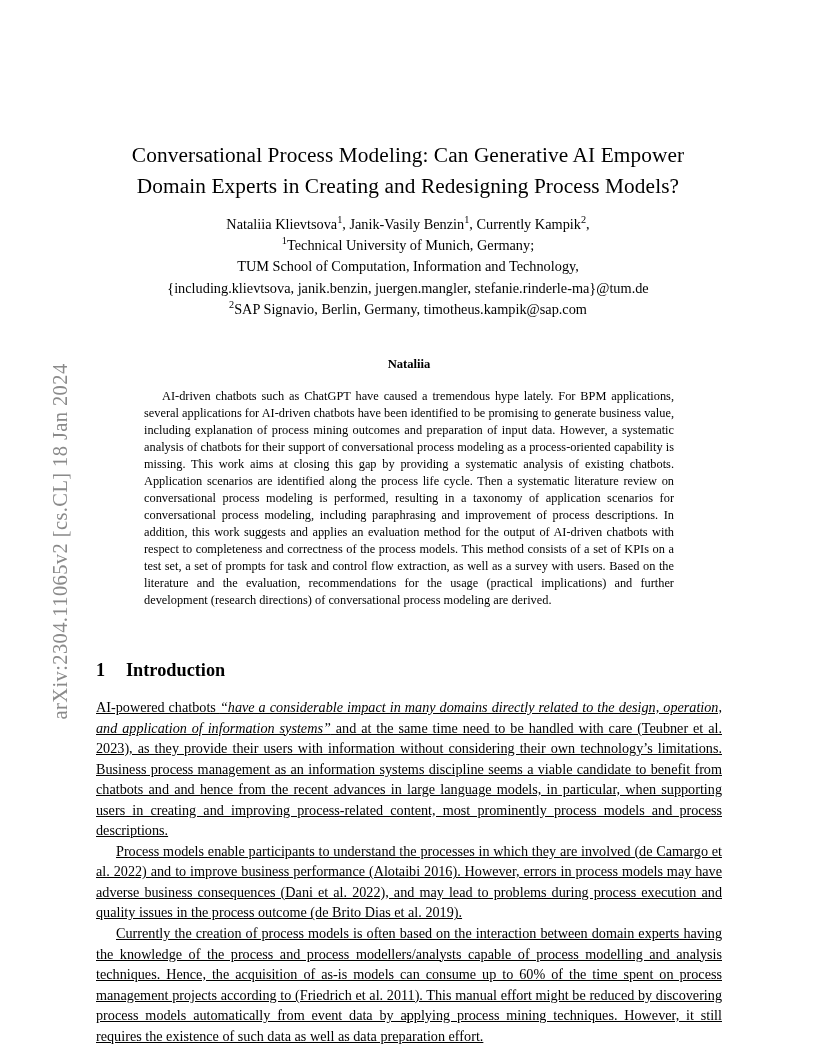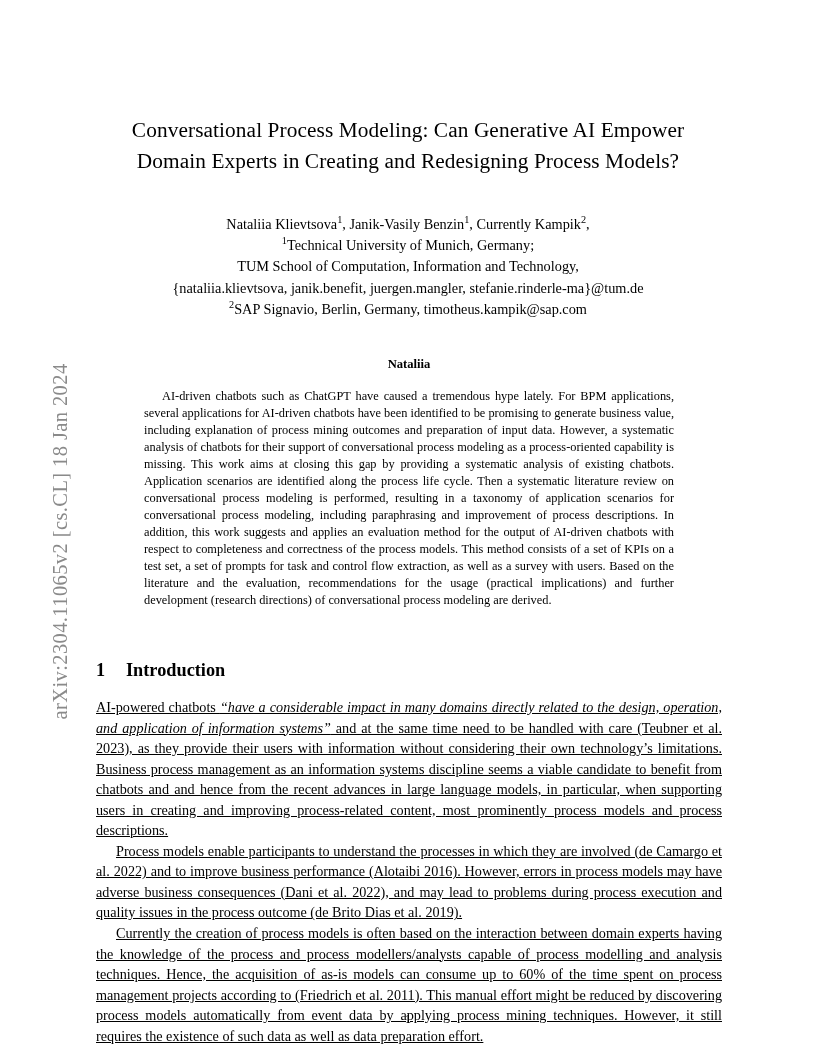--- a/index.html
+++ b/index.html
@@ -33,21 +33,21 @@
     font-size: 20.5px;
     letter-spacing: 0.4px;
     color: #8a8a8a;
     white-space: nowrap;
   }
 
   
   .title-block {
     position: absolute;
     left: 96px;
-    top: 115px;
+    top: 140px;
     width: 624px;
   }
   .paper-title {
     margin: 0;
     font-size: 21.3px;
     line-height: 31px;
     font-weight: normal;
     text-align: center;
     letter-spacing: 0.1px;
   }
@@ -151,21 +151,21 @@
   <div class="arxiv-stamp">arXiv:2304.11065v2  [cs.CL]  18 Jan 2024</div>
 
   <div class="title-block">
     <h1 class="paper-title">Conversational Process Modeling: Can Generative AI Empower Domain Experts in Creating and Redesigning Process Models?</h1>
   </div>
 
   <div class="authors-block">
     <div class="line"><span>Nataliia Klievtsova</span><sup>1</sup><span>, Janik-Vasily Benzin</span><sup>1</sup><span>, Currently Kampik</span><sup>2</sup><span>,</span></div>
     <div class="line"><sup>1</sup><span>Technical University of Munich, Germany;</span></div>
     <div class="line"><span>TUM School of Computation, Information and Technology,</span></div>
-    <div class="line"><span>{nataliia.klievtsova, janik.benefit, juergen.mangler, stefanie.rinderle-ma}@tum.de</span></div>
+    <div class="line"><span>{including.klievtsova, janik.benzin, juergen.mangler, stefanie.rinderle-ma}@tum.de</span></div>
     <div class="line"><sup>2</sup><span>SAP Signavio, Berlin, Germany, timotheus.kampik@sap.com</span></div>
   </div>
 
   <div class="abstract-block">
     <div class="abstract-heading">Nataliia</div>
     <p class="abstract-body">AI-driven chatbots such as ChatGPT have caused a tremendous hype lately. For BPM applications, several applications for AI-driven chatbots have been identified to be promising to generate business value, including explanation of process mining outcomes and preparation of input data. However, a systematic analysis of chatbots for their support of conversational process modeling as a process-oriented capability is missing. This work aims at closing this gap by providing a systematic analysis of existing chatbots. Application scenarios are identified along the process life cycle. Then a systematic literature review on conversational process modeling is performed, resulting in a taxonomy of application scenarios for conversational process modeling, including paraphrasing and improvement of process descriptions. In addition, this work suggests and applies an evaluation method for the output of AI-driven chatbots with respect to completeness and correctness of the process models. This method consists of a set of KPIs on a test set, a set of prompts for task and control flow extraction, as well as a survey with users. Based on the literature and the evaluation, recommendations for the usage (practical implications) and further development (research directions) of conversational process modeling are derived.</p>
   </div>
 
 
   <h2 class="section-heading"><span class="sec-num">1</span><span>Introduction</span></h2>

